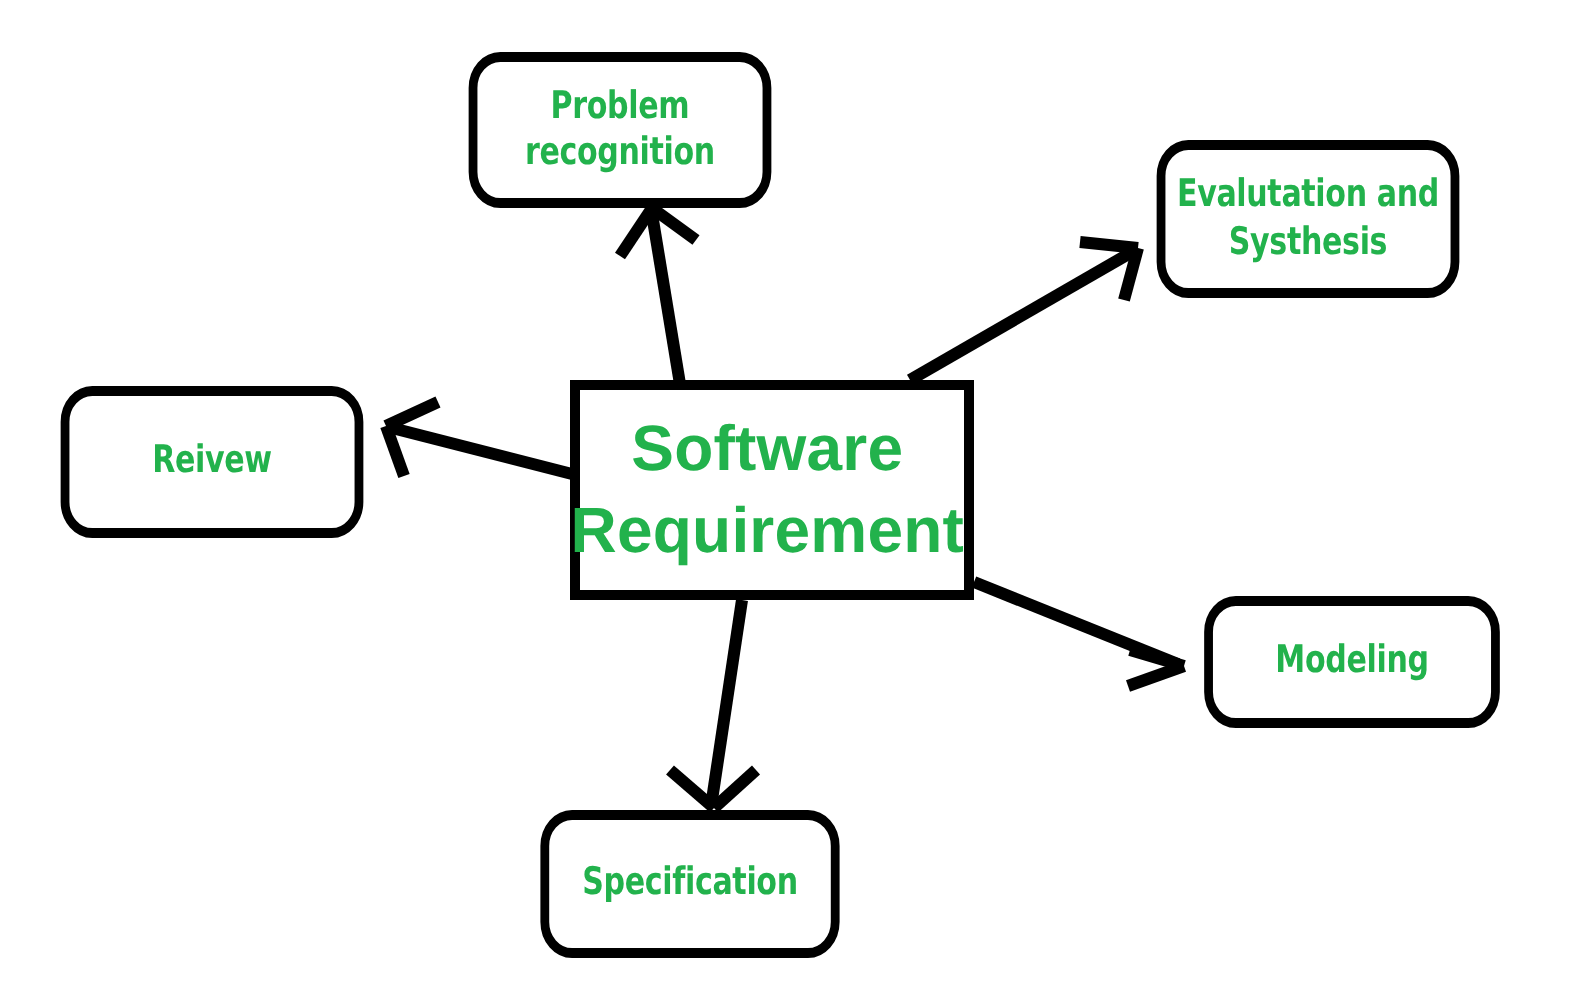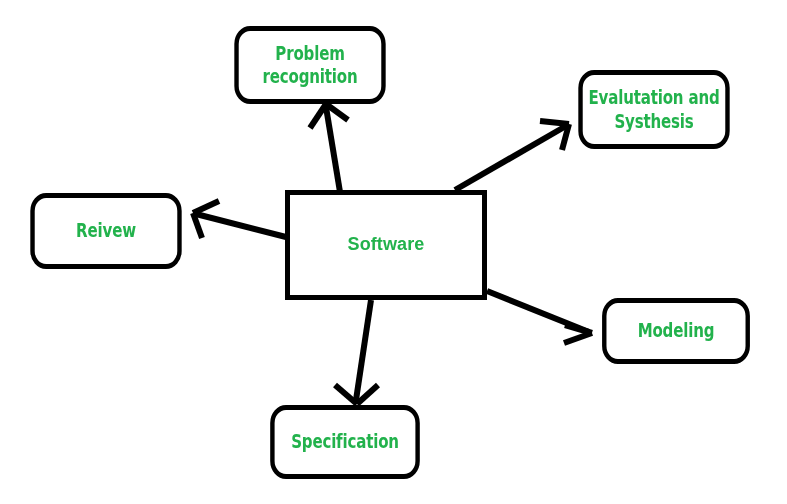--- a/index.html
+++ b/index.html
@@ -41,23 +41,24 @@
   .node.leaf {
     border-radius: 18px;
     font-family: "Liberation Sans Narrow", "DejaVu Sans Condensed", "Liberation Sans", sans-serif;
     font-size: 19px;
     letter-spacing: -0.2px;
     transform: scaleX(0.88);
   }
   .node.hub {
     border-radius: 0;
     font-family: "Liberation Sans", sans-serif;
-    font-size: 18px;
+    font-size: 32px;
     letter-spacing: 0.1px;
     line-height: 1.28;
+    justify-content: flex-end;
   }
 
   
   #node-problem-recognition { left: 224px;  top: 26px;   width: 172px; height: 78px; }
   #node-evaluation          { left: 568px;  top: 70px;   width: 172px; height: 79px; }
   #node-review              { left: 20px;   top: 193px;  width: 172px; height: 76px; }
   #node-hub                 { left: 285px;  top: 190px;  width: 202px; height: 110px; }
   #node-modeling            { left: 592px;  top: 298px;  width: 168px; height: 66px; }
   #node-specification       { left: 260px;  top: 405px;  width: 170px; height: 74px; }
 
@@ -127,20 +128,21 @@
 
   <div class="node leaf" id="node-review">
     <div>
       <span class="node-label">Reivew</span>
     </div>
   </div>
 
   <div class="node hub" id="node-hub">
     <div>
       <span class="node-label">Software</span>
+      <span class="node-label">Requirement</span>
     </div>
   </div>
 
   <div class="node leaf" id="node-modeling">
     <div>
       <span class="node-label">Modeling</span>
     </div>
   </div>
 
   <div class="node leaf" id="node-specification">

